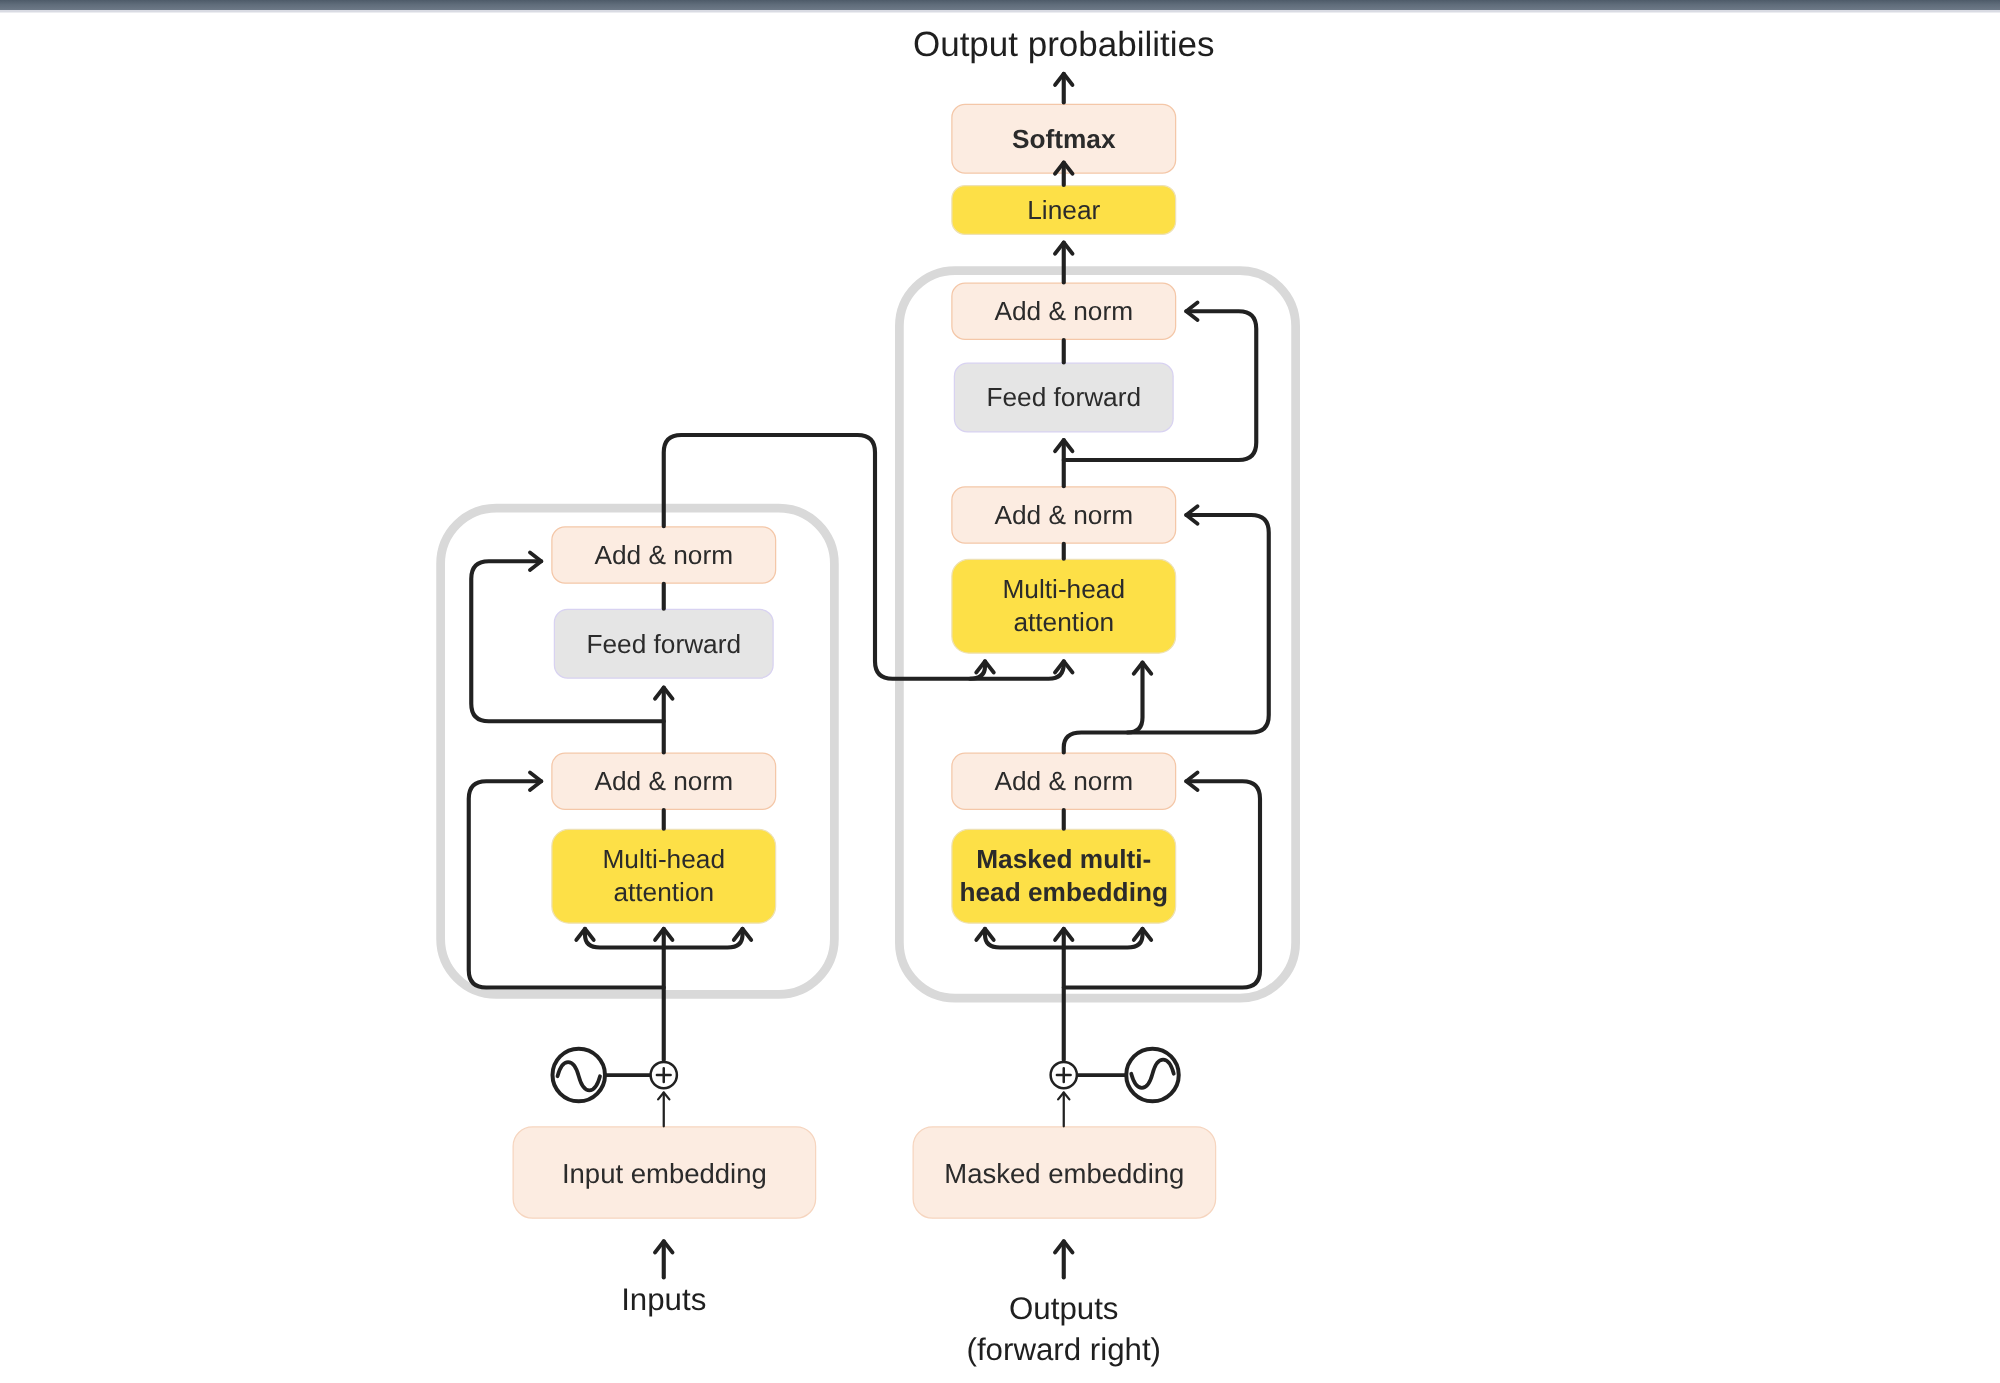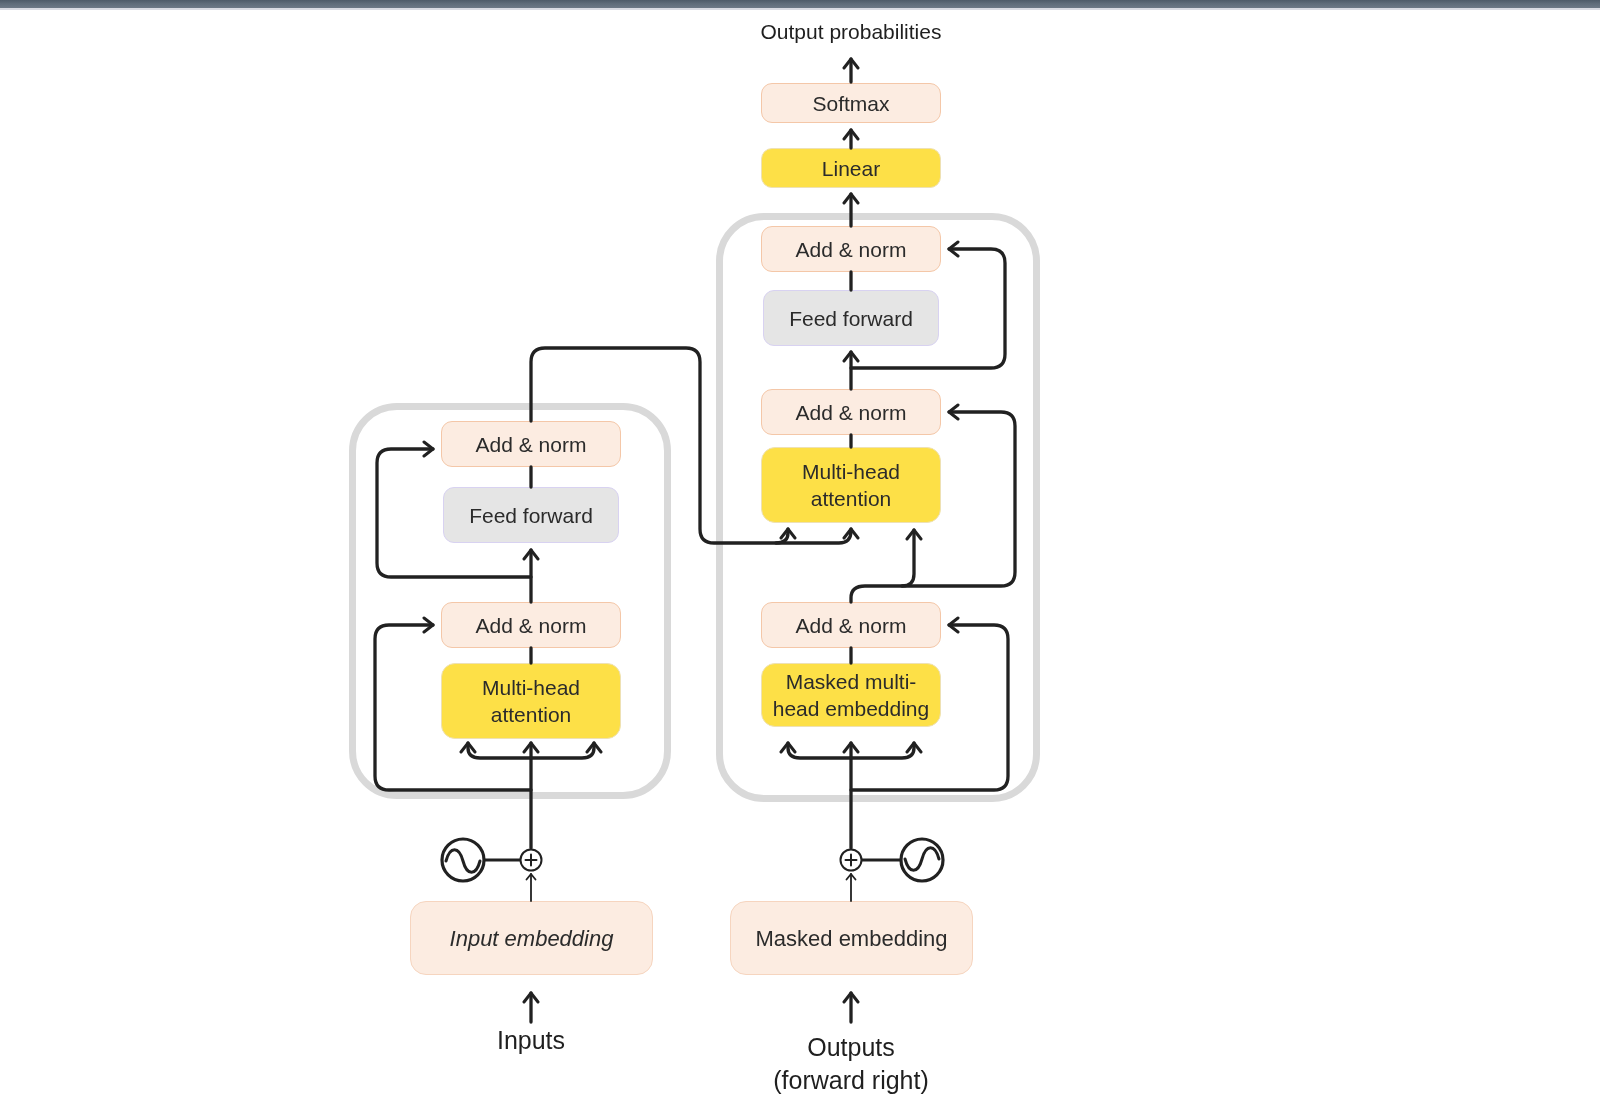--- a/index.html
+++ b/index.html
@@ -18,21 +18,21 @@
   .box{
     position:absolute;box-sizing:border-box;display:flex;flex-direction:column;
     align-items:center;justify-content:center;text-align:center;
     border-radius:11px;font-size:21px;line-height:27px;color:#2b2b2b;
   }
   .peach{background:#fcece1;border:1.5px solid #f4c7a8;}
   .yellow{background:#fde047;border:1.5px solid #eee1b4;}
   .lavender{background:#e5e5e5;border:1.5px solid #d8d2f1;}
   .emb{background:#fcece1;border:1.5px solid #f6d5bf;border-radius:16px;font-size:22px;}
   .flabel{position:absolute;text-align:center;color:#1f1f1f;}
-  #lbl-output-prob{left:701px;top:20px;width:300px;font-size:21px;}
+  #lbl-output-prob{left:701px;top:20px;width:300px;font-size:28px;}
   #lbl-inputs{left:431px;top:1026px;width:200px;font-size:25px;}
   #lbl-outputs{left:731px;top:1031px;width:240px;font-size:25px;line-height:33px;text-align:center;}
   #wires{position:absolute;left:0;top:0;width:1600px;height:1106px;pointer-events:none;}
 </style>
 </head>
 <body>
 
 <div id="stage">
 
   <div id="topbar"></div>
@@ -40,45 +40,45 @@
   <div class="outline-block" style="left:349px;top:403px;width:322px;height:396px;"></div>
   <div class="outline-block" style="left:716px;top:213px;width:324px;height:589px;"></div>
 
   <div class="flabel" id="lbl-output-prob">Output probabilities</div>
   <div class="flabel" id="lbl-inputs">Inputs</div>
   <div class="flabel" id="lbl-outputs">
     <div>Outputs</div>
     <div>(forward right)</div>
   </div>
 
-  <div class="box peach" style="left:761px;top:83px;width:180px;height:40px;">Softmax</div>
+  <div class="box peach" style="left:761px;top:83px;width:180px;height:56px;font-weight:bold;">Softmax</div>
   <div class="box yellow" style="left:761px;top:148px;width:180px;height:40px;">Linear</div>
 
   <div class="box peach" style="left:761px;top:226px;width:180px;height:46px;">Add &amp; norm</div>
   <div class="box lavender" style="left:763px;top:290px;width:176px;height:56px;">Feed forward</div>
   <div class="box peach" style="left:761px;top:389px;width:180px;height:46px;">Add &amp; norm</div>
   <div class="box yellow" style="left:761px;top:447px;width:180px;height:76px;border-radius:14px;">
     <div>Multi-head</div>
     <div>attention</div>
   </div>
   <div class="box peach" style="left:761px;top:602px;width:180px;height:46px;">Add &amp; norm</div>
-  <div class="box yellow" style="left:761px;top:663px;width:180px;height:64px;border-radius:14px;">
+  <div class="box yellow" style="left:761px;top:663px;width:180px;height:76px;border-radius:14px;font-weight:bold;">
     <div>Masked multi-</div>
     <div>head embedding</div>
   </div>
 
   <div class="box peach" style="left:441px;top:421px;width:180px;height:46px;">Add &amp; norm</div>
   <div class="box lavender" style="left:443px;top:487px;width:176px;height:56px;">Feed forward</div>
   <div class="box peach" style="left:441px;top:602px;width:180px;height:46px;">Add &amp; norm</div>
   <div class="box yellow" style="left:441px;top:663px;width:180px;height:76px;border-radius:14px;">
     <div>Multi-head</div>
     <div>attention</div>
   </div>
 
-  <div class="box emb" style="left:410px;top:901px;width:243px;height:74px;font-style:italic;">Input embedding</div>
+  <div class="box emb" style="left:410px;top:901px;width:243px;height:74px;">Input embedding</div>
   <div class="box emb" style="left:730px;top:901px;width:243px;height:74px;">Masked embedding</div>
 
   <svg id="wires" viewBox="0 0 1600 1106">
     <defs>
       <marker id="ah" markerUnits="userSpaceOnUse" markerWidth="24" markerHeight="24" refX="11" refY="10" orient="auto">
         <path d="M2,3 L11,10 L2,17" fill="none" stroke="#212121" stroke-width="3" stroke-linecap="round" stroke-linejoin="round"></path>
       </marker>
       <marker id="ahs" markerUnits="userSpaceOnUse" markerWidth="16" markerHeight="16" refX="7" refY="6" orient="auto">
         <path d="M1.5,1.5 L7,6 L1.5,10.5" fill="none" stroke="#212121" stroke-width="1.8" stroke-linecap="round" stroke-linejoin="round"></path>
       </marker>

